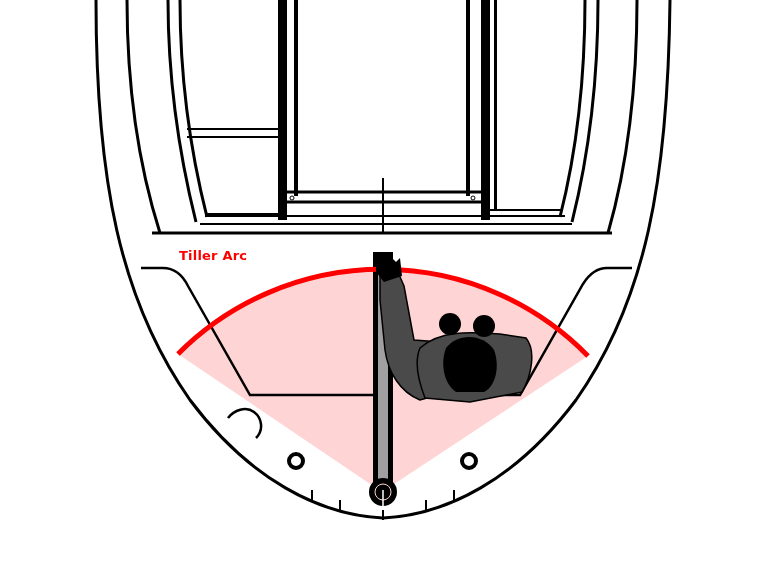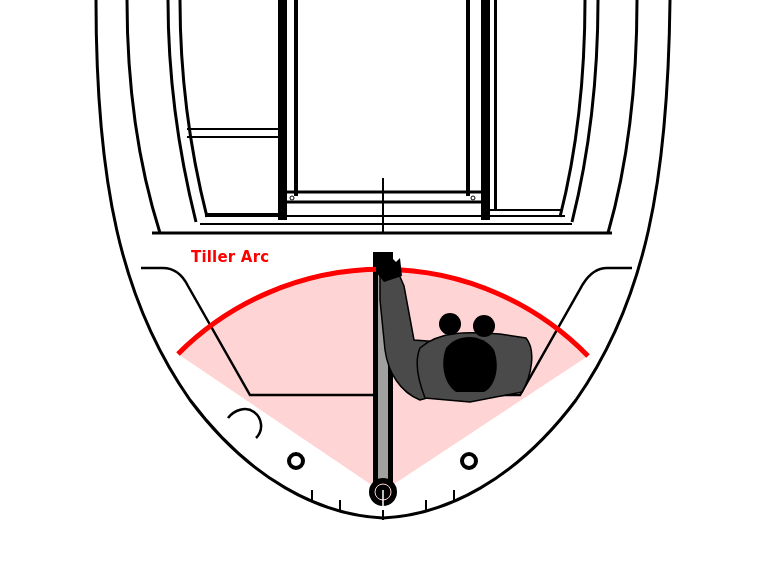--- a/index.html
+++ b/index.html
@@ -1,21 +1,21 @@
 <!DOCTYPE html>
 <html><head>
   <meta charset="utf-8">
   <style>
     html, body { margin: 0; padding: 0; background: #ffffff; }
     body { width: 768px; height: 586px; overflow: hidden; position: relative; }
     .canvas { position: absolute; left: 0; top: 0; width: 768px; height: 586px; }
     .arc-label {
-      position: absolute; left: 191px; top: 248px;
+      position: absolute; left: 179px; top: 248px;
       font-family: "DejaVu Sans", sans-serif; font-weight: bold;
-      font-size: 15px; letter-spacing: 0.2px; text-align: right;
+      font-size: 13px; letter-spacing: 0.2px; text-align: right;
     }
   </style>
 </head>
 <body>
 
 <svg class="canvas" viewBox="0 0 768 586" width="768" height="586" xmlns="http://www.w3.org/2000/svg">
 
   <path d="M382,492 L178,354 A288,288 0 0 1 588,356 Z" fill="#ffd4d4" stroke="none"></path>
 
   <path d="M96,0 C96,180 120,300 190,400 C250,480 320,515 383,518 C446,515 516,480 576,400 C646,300 668,180 670,0" fill="none" stroke="#000" stroke-width="3"></path>

